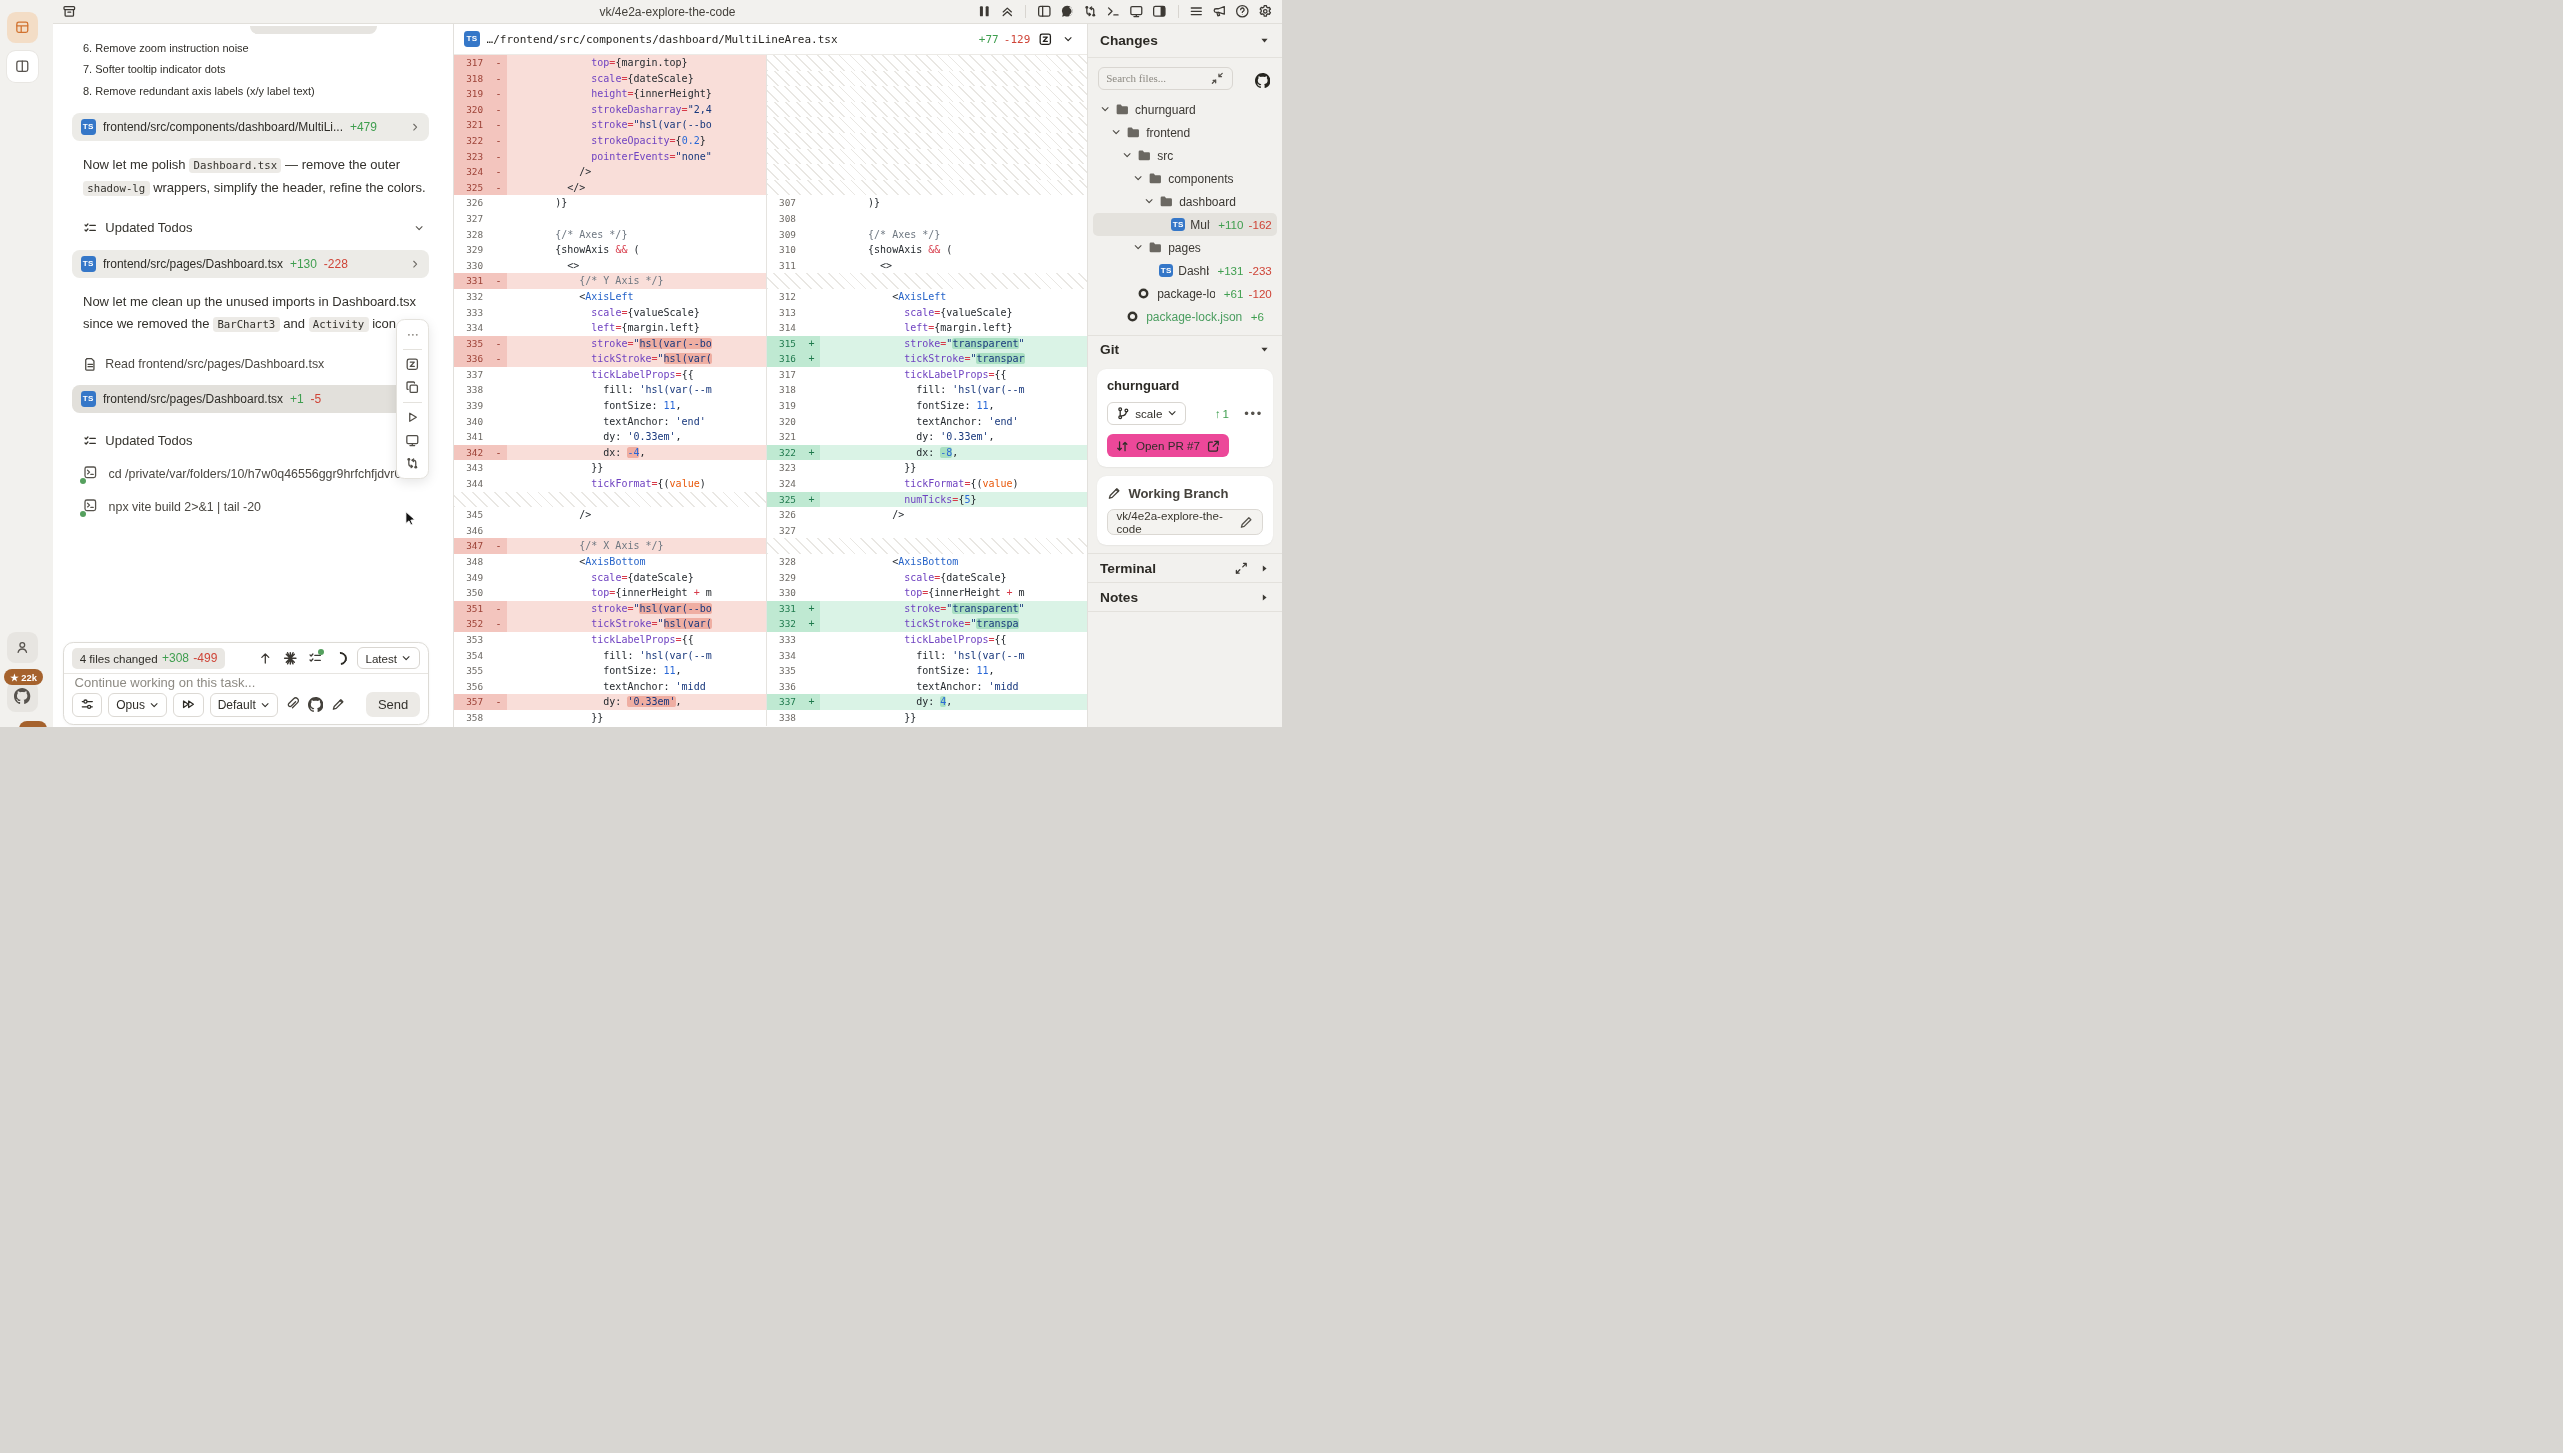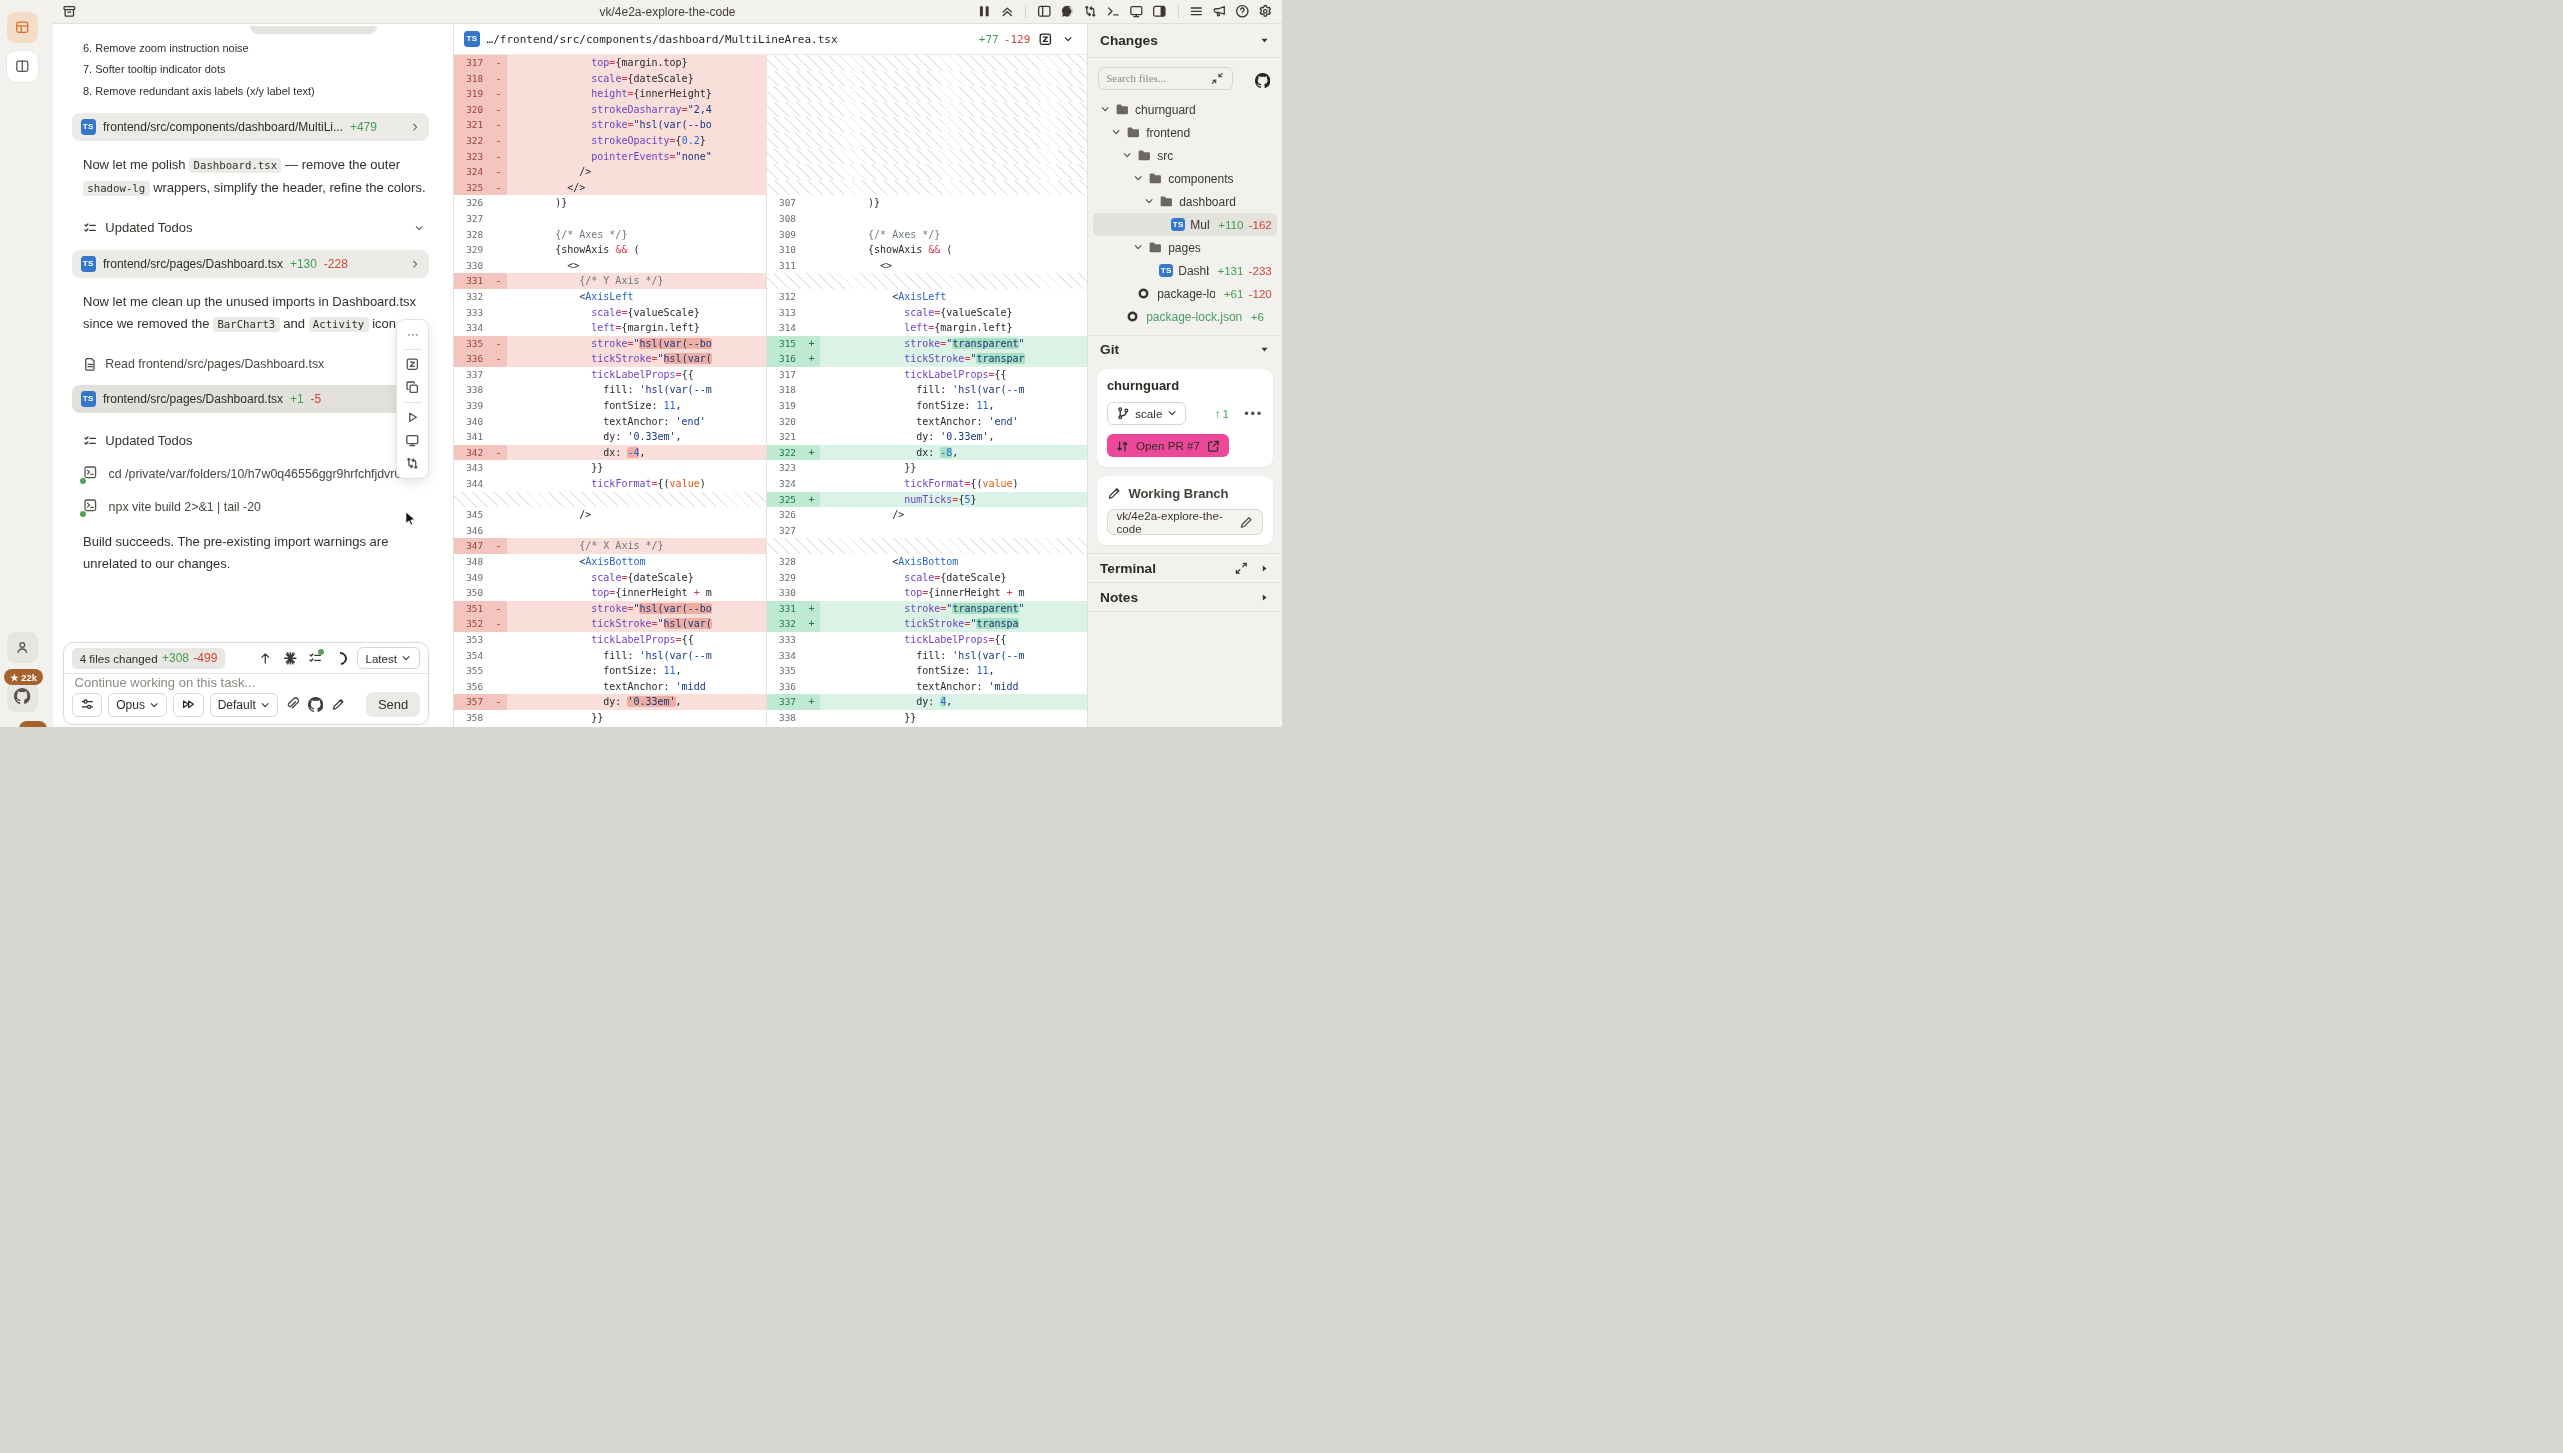--- a/index.html
+++ b/index.html
@@ -367,21 +367,20 @@
               <div class="termicon">
                 <svg width="14.6" height="14.6" viewBox="0 0 16 16" fill="none" stroke="currentColor" stroke-width="1.4" stroke-linecap="round" stroke-linejoin="round">
                   <rect x="2.2" y="2.2" width="11.6" height="11.6" rx="2"></rect>
                   <path d="M5 5.8l2.2 2L5 9.8"></path>
                   <path d="M8.6 10.4h2.6"></path>
                 </svg>
                 <i class="termdot"></i>
               </div>
               <span class="lbl">npx vite build 2&gt;&amp;1 | tail -20</span>
             </div>
-            <div class="para" style="margin-top: 13px;">Build succeeds. The pre-existing import warnings are unrelated to our changes.</div>
           </div>
 
         <div class="composer">
           <div class="cmp-top">
             <div class="sumpill">
               <span>4 files changed</span>
               <span class="cadds">+308</span>
               <span class="cdels">-499</span>
             </div>
             <span class="cmp-ic" style="margin-left:auto">

